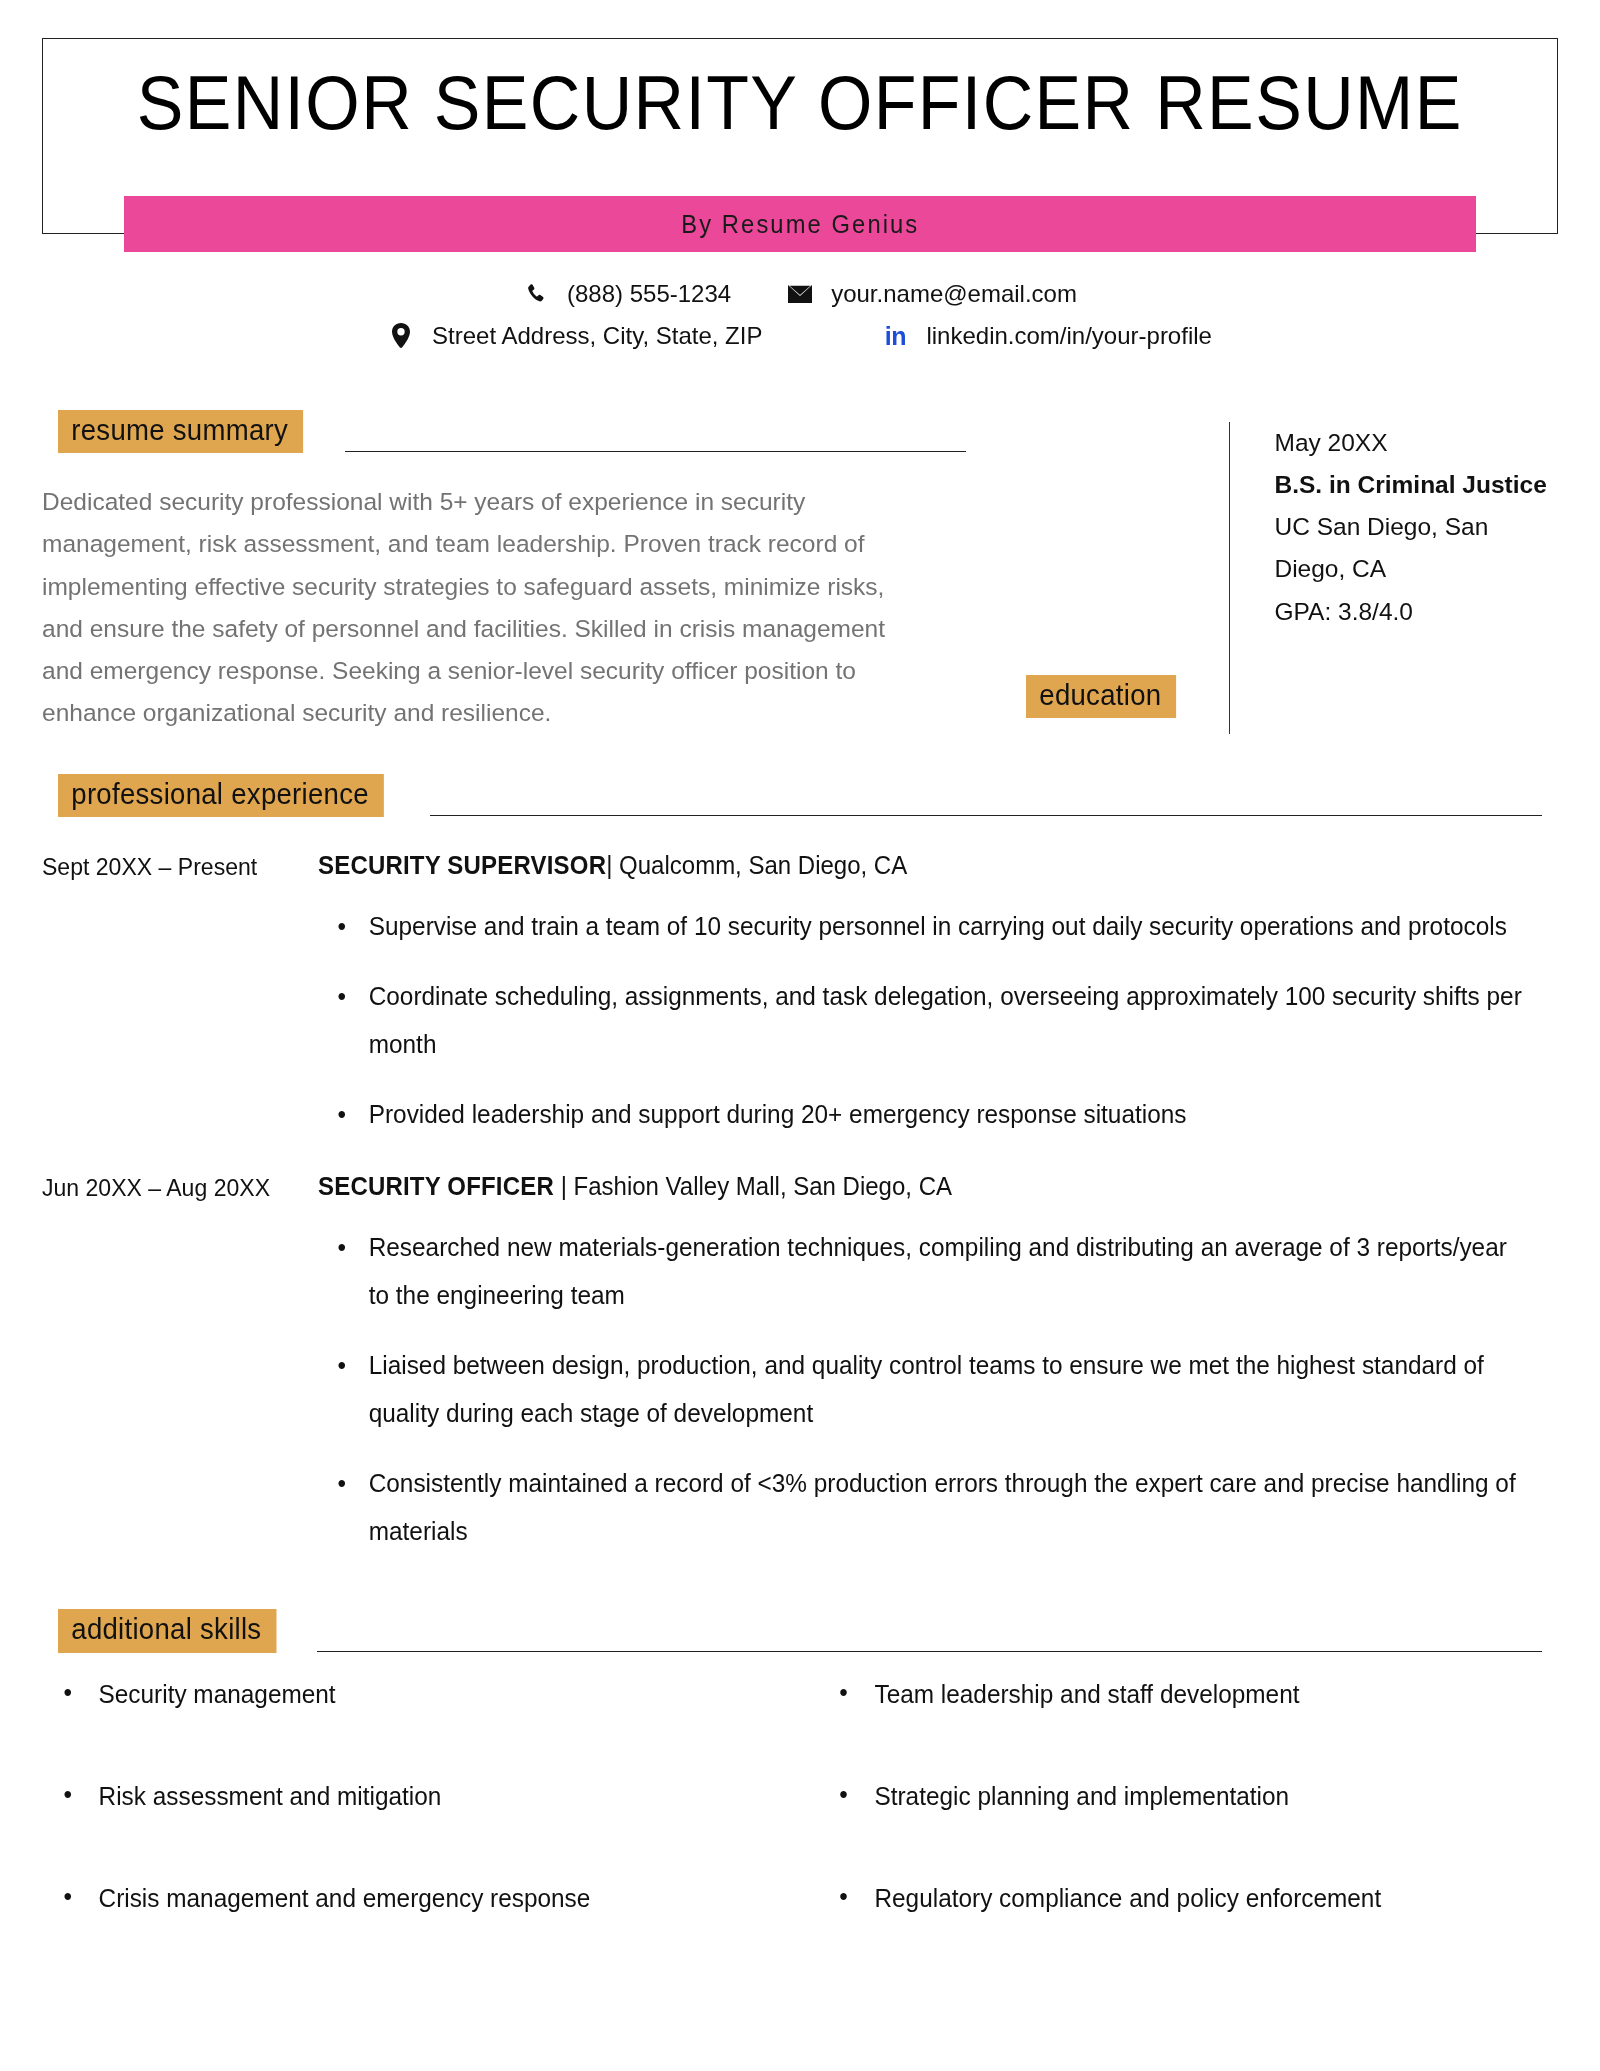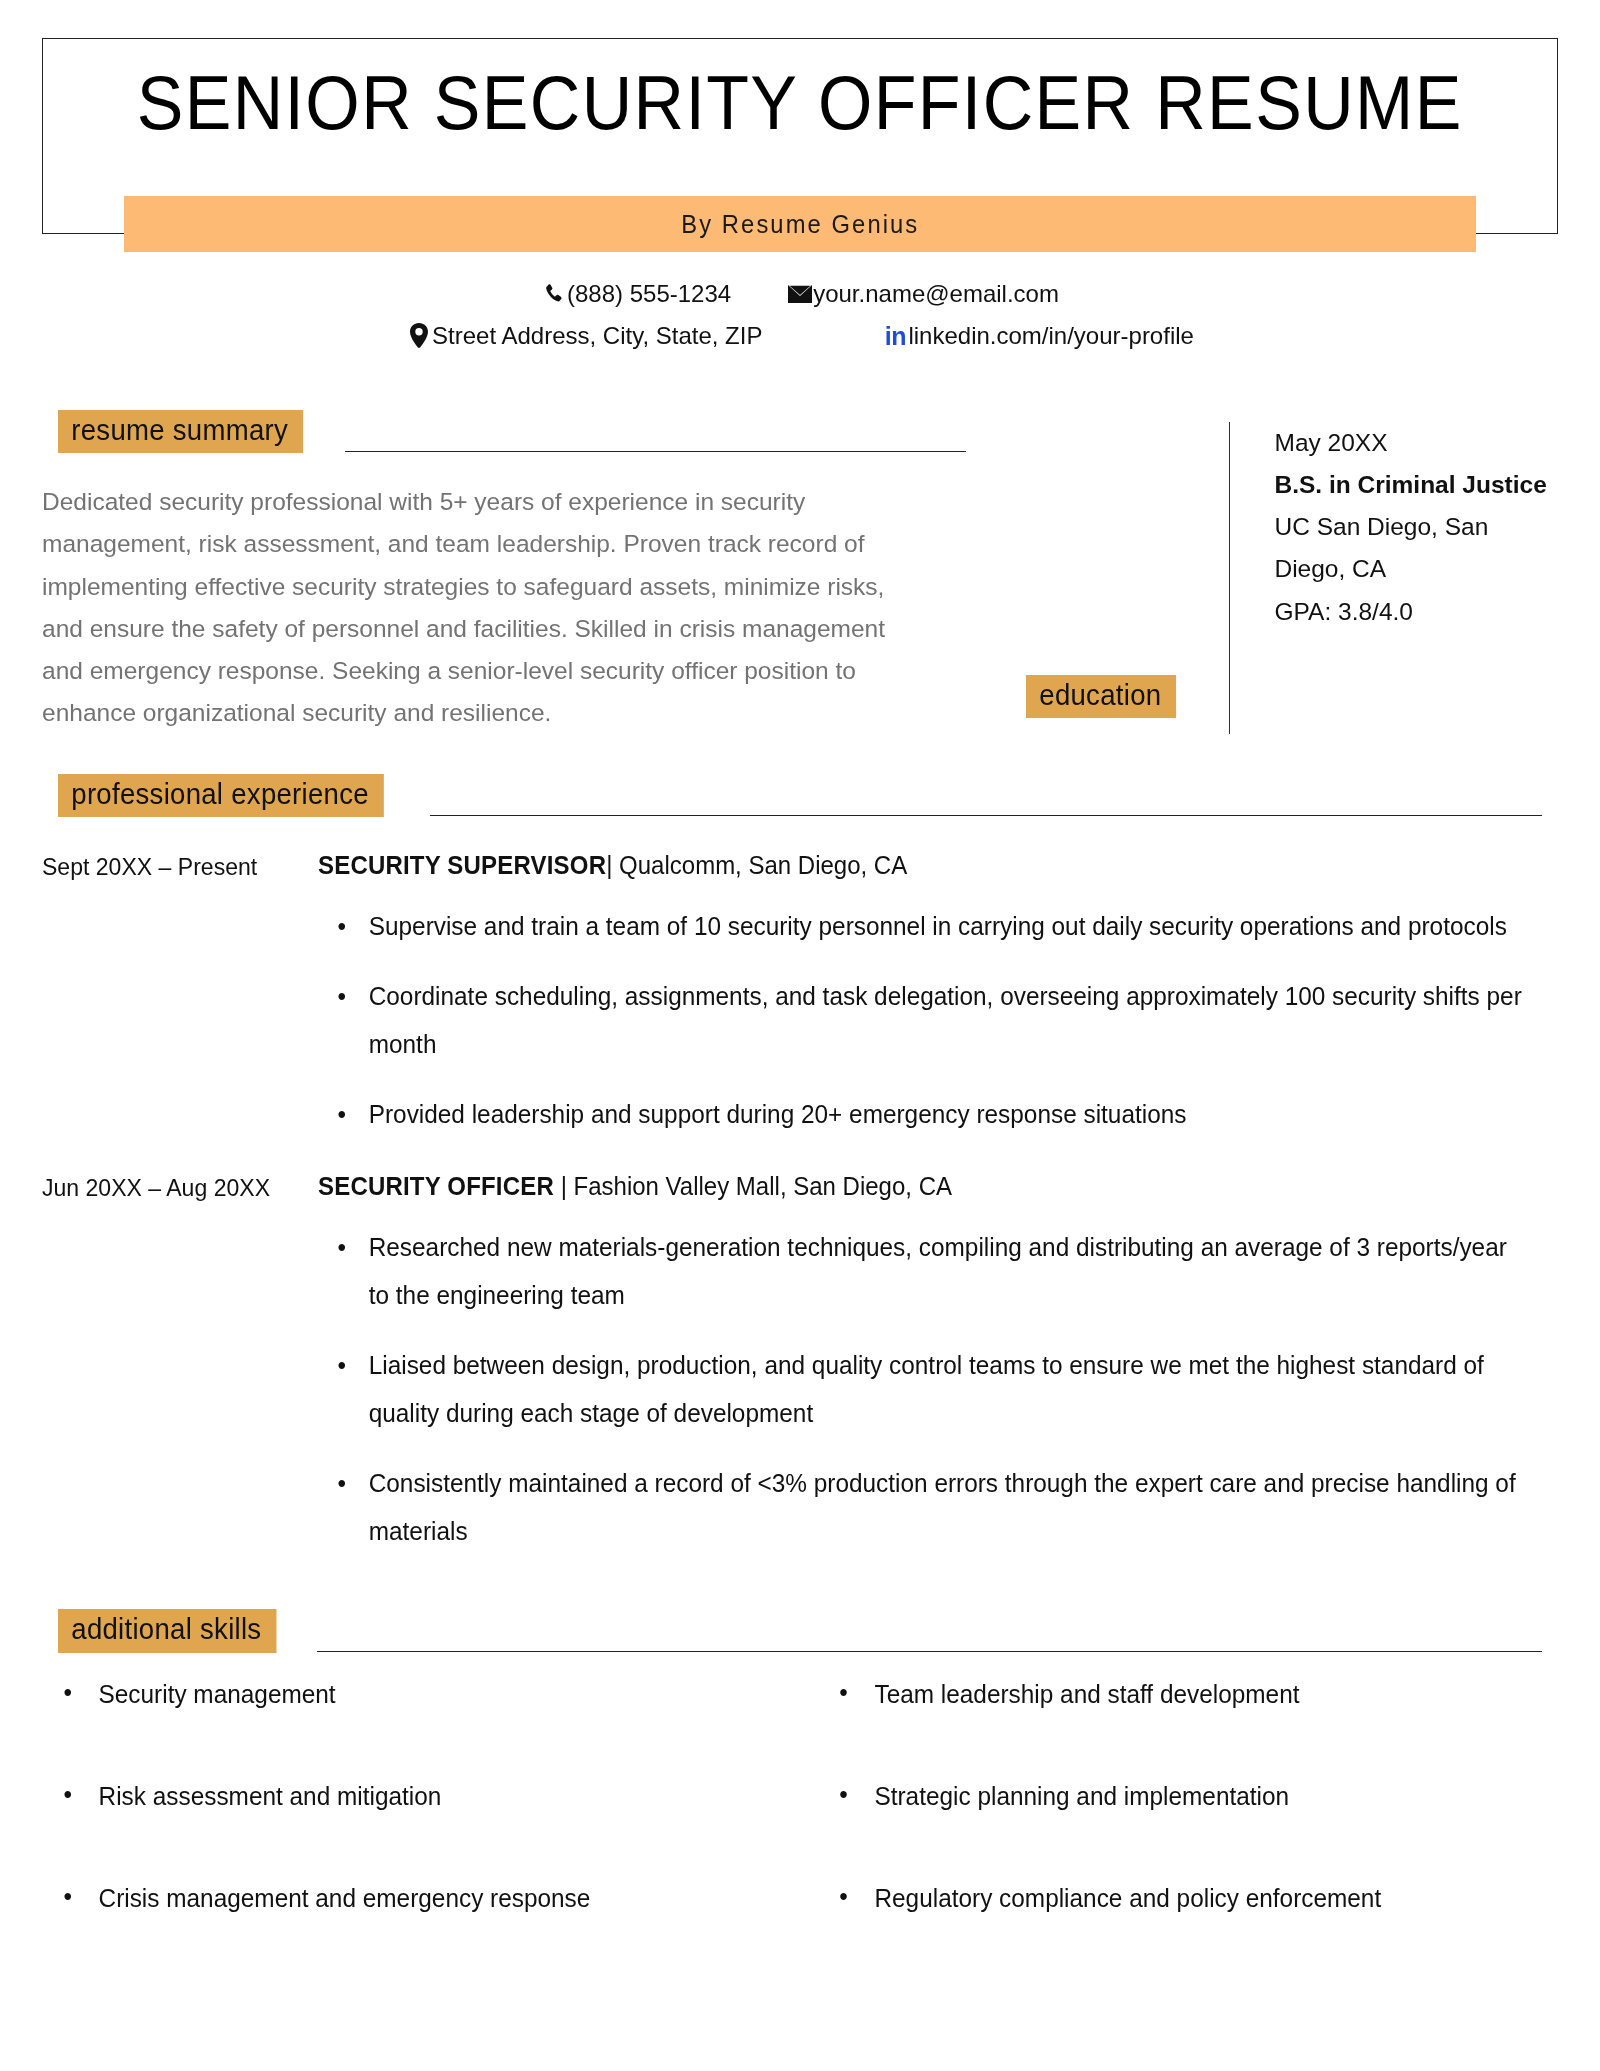--- a/index.html
+++ b/index.html
@@ -48,21 +48,21 @@
     white-space: nowrap;
     transform: scaleX(0.92);
     transform-origin: center top;
   }
   .byline-bar {
     position: absolute;
     left: 82px;
     right: 82px;
     top: 158px;
     height: 56px;
-    background: #fdba74;
+    background: #ec4899;
     display: flex;
     align-items: center;
     justify-content: center;
   }
   .byline-text {
     font-family: "Liberation Sans Narrow", "Liberation Sans", sans-serif;
     font-size: 25px;
     letter-spacing: 2.2px;
     color: #1a1a1a;
     transform: scaleX(0.95);
@@ -79,20 +79,21 @@
   .contact-row {
     display: flex;
     align-items: center;
     justify-content: center;
   }
   .contact-row.row1 { gap: 56px; }
   .contact-row.row2 { gap: 120px; }
   .contact-item {
     display: flex;
     align-items: center;
+    gap: 18px;
     font-size: 24px;
     color: #111;
     white-space: nowrap;
   }
   .contact-item .ico {
     display: inline-flex;
     align-items: center;
     justify-content: center;
     width: 26px;
     height: 26px;

